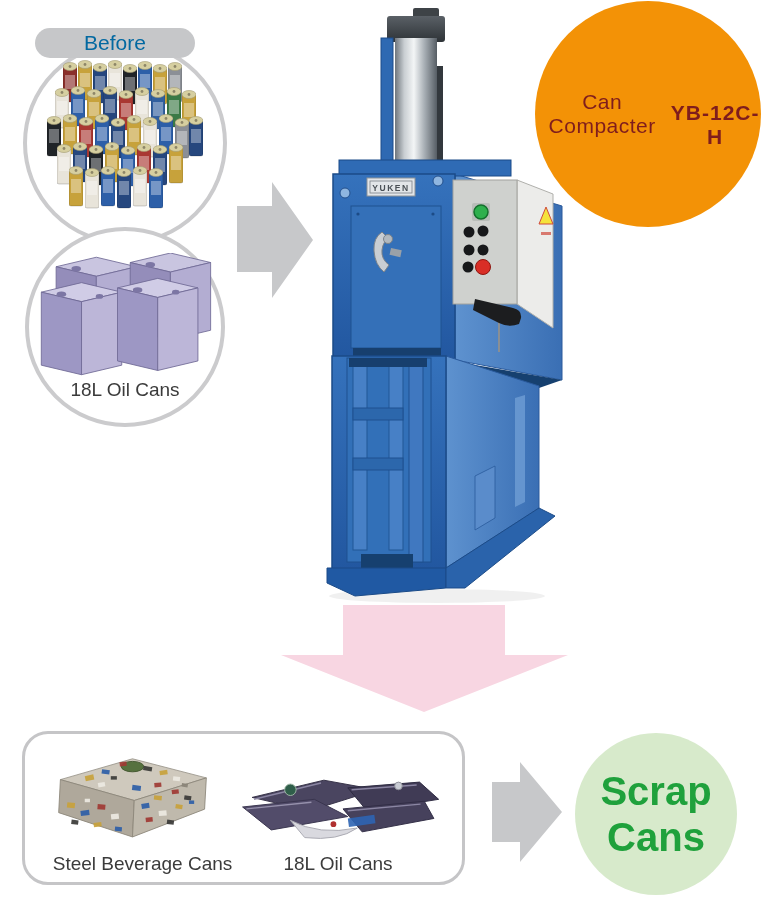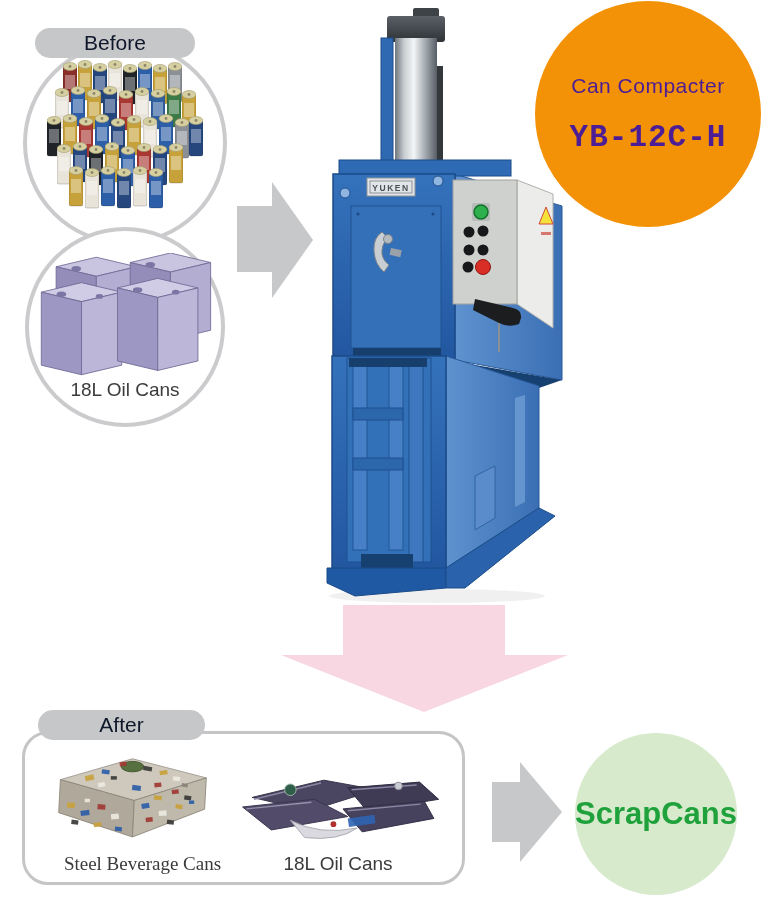--- a/index.html
+++ b/index.html
@@ -2,56 +2,56 @@
 <html><head>
 <meta charset="utf-8">
 <style>
   html,body{margin:0;padding:0;background:#fff;}
   .stage{
     position:relative;width:768px;height:897px;background:#ffffff;overflow:hidden;
     font-family:"Liberation Sans",sans-serif;
   }
   .pill{
     position:absolute;height:30px;line-height:30px;border-radius:16px;
-    background:#C6C7C9;color:#0f172a;font-size:21px;text-align:center;z-index:4;
+    background:#C6C7C9;color:#0369a1;font-size:21px;text-align:center;z-index:4;
   }
   .pill-before{left:35px;top:28px;width:160px;}
   .pill-after{left:38px;top:710px;width:167px;}
   .photo-circle{
     position:absolute;background:#ffffff;border:4px solid #CBCBCD;border-radius:50%;
     box-sizing:border-box;z-index:2;
   }
   .circle-1{left:23px;top:41px;width:204px;height:204px;}
   .circle-2{left:25px;top:227px;width:200px;height:200px;}
   .circle-label{
     position:absolute;left:0;right:0;text-align:center;color:#3B3B3B;font-size:19px;
   }
   .photo{position:absolute;}
   .arrow-svg{position:absolute;z-index:1;}
   .machine{position:absolute;left:325px;top:8px;width:245px;height:600px;z-index:2;}
   .orange-circle{
     position:absolute;left:535px;top:1px;width:226px;height:226px;border-radius:50%;
-    background:#F39206;color:#4c1d95;display:flex;flex-direction:column;
+    background:#F39206;color:#7f1d1d;display:flex;
     align-items:center;justify-content:center;text-align:center;z-index:1;
   }
   .badge-product{font-size:21px;letter-spacing:.5px;}
-  .badge-model{font-size:31px;font-weight:bold;letter-spacing:1px;margin-top:22px;font-family:Liberation Mono, monospace;}
+  .badge-model{font-size:21px;font-weight:bold;letter-spacing:1px;margin-top:22px;}
   .after-box{
     position:absolute;left:22px;top:731px;width:443px;height:154px;background:#ffffff;
     border:3px solid #C5C5C7;border-radius:26px;box-sizing:border-box;z-index:2;
   }
   .after-label{
     position:absolute;bottom:7px;text-align:center;color:#3B3B3B;font-size:19px;
   }
-  .after-label-1{left:10px;width:215px;font-family:Liberation Serif, serif;}
+  .after-label-1{left:10px;width:215px;}
   .after-label-2{left:213px;width:200px;}
   .green-circle{
     position:absolute;left:575px;top:733px;width:162px;height:162px;border-radius:50%;
-    background:#D7EACB;color:#1FA13C;display:flex;flex-direction:row;align-items:center;
-    justify-content:center;text-align:center;font-size:31px;font-weight:bold;line-height:1.16;
+    background:#D7EACB;color:#1FA13C;display:flex;flex-direction:column;align-items:center;
+    justify-content:center;text-align:center;font-size:40px;font-weight:bold;line-height:1.16;
   }
 </style>
 </head>
 <body>
 
 <div class="stage">
 
   <div class="photo-circle circle-1">
     <svg class="photo" style="left:8px;top:12px;" width="180" height="152" viewBox="0 0 180 152">
       <defs>
@@ -299,21 +299,20 @@
       <path d="M60,62 Q90,78 130,70 Q110,84 75,80 Z" fill="#D9D9DF" stroke="#A8A8B0"></path>
       <rect x="120" y="60" width="28" height="9" fill="#2E64B2" opacity="0.9" transform="rotate(-8 120 60)"></rect>
       <circle cx="105" cy="66" r="3" fill="#B03030"></circle>
       <circle cx="60" cy="30" r="6" fill="#2F5E4A" stroke="#9FB8A6"></circle>
       <circle cx="173" cy="26" r="4" fill="#C9CCD4" stroke="#8A8D95"></circle>
     </svg>
     <div class="after-label after-label-1">Steel Beverage Cans</div>
     <div class="after-label after-label-2">18L Oil Cans</div>
   </div>
 
-  <div class="pill pill-after">After</div>
 
   <svg class="arrow-svg" style="left:488px;top:758px;" width="78" height="108" viewBox="0 0 78 108">
     <polygon points="4,24 32,24 32,4 74,54 32,104 32,84 4,84" fill="#C7C8CA"></polygon>
   </svg>
 
   <div class="green-circle">
     <div>Scrap</div>
     <div>Cans</div>
   </div>
 

